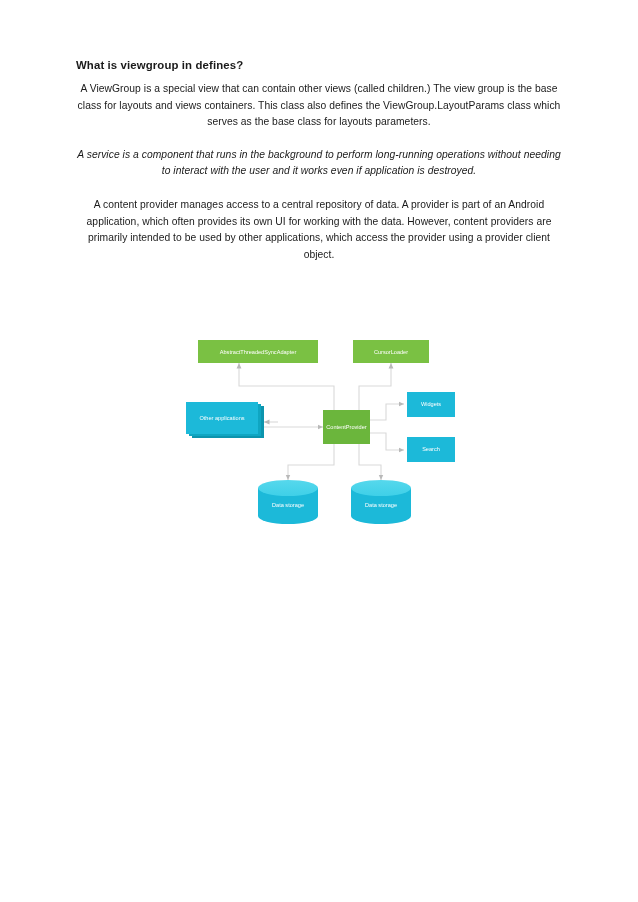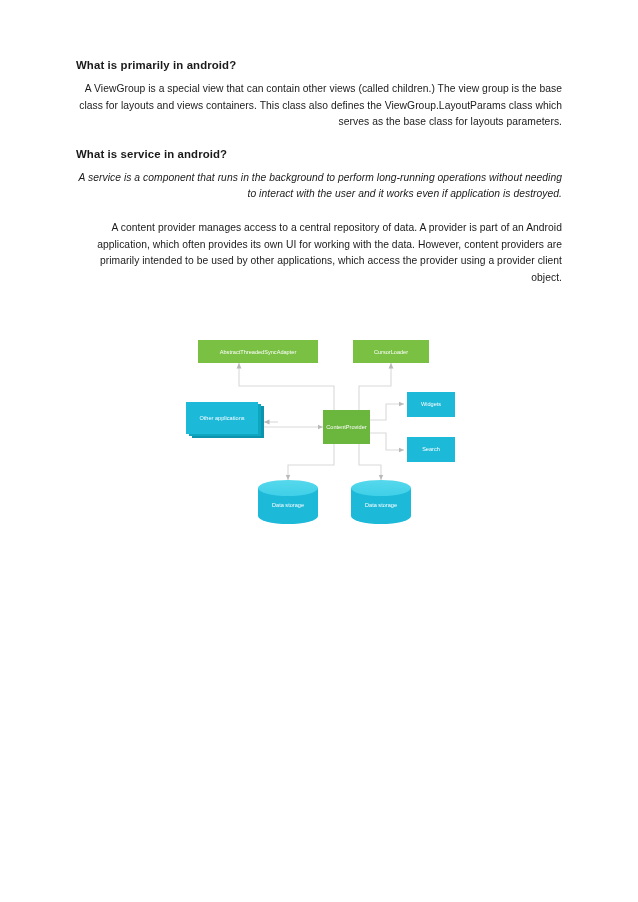--- a/index.html
+++ b/index.html
@@ -38,21 +38,21 @@
     margin: 0 0 9px 0;
     color: #1a1a1a;
     letter-spacing: 0.01em;
   }
 
   p.answer {
     font-size: 10.3px;
     line-height: 16.6px;
     margin: 0 0 16px 0;
     color: #1a1a1a;
-    text-align: right;
+    text-align: center;
     letter-spacing: 0.005em;
   }
   p.answer.tight { margin-bottom: 17px; font-style: italic; }
 
   
   .diagram {
     position: absolute;
     left: 178px;
     top: 332px;
     width: 290px;
@@ -67,24 +67,23 @@
     dominant-baseline: middle;
   }
 </style>
 </head>
 <body>
 
 <div class="page">
 
   <div class="content">
 
-    <h2 class="qheading">What is primarily in android?</h2>
+    <h2 class="qheading">What is viewgroup in defines?</h2>
     <p class="answer">A ViewGroup is a special view that can contain other views (called children.) The view group is the base class for layouts and views containers. This class also defines the ViewGroup.LayoutParams class which serves as the base class for layouts parameters.</p>
 
-    <h2 class="qheading">What is service in android?</h2>
     <p class="answer tight">A service is a component that runs in the background to perform long-running operations without needing to interact with the user and it works even if application is destroyed.</p>
 
     <p class="answer">A content provider manages access to a central repository of data. A provider is part of an Android application, which often provides its own UI for working with the data. However, content providers are primarily intended to be used by other applications, which access the provider using a provider client object.</p>
 
   </div>
 
   <div class="diagram">
     <svg width="290" height="196" viewBox="0 0 290 196" xmlns="http://www.w3.org/2000/svg">
 
       <defs>

